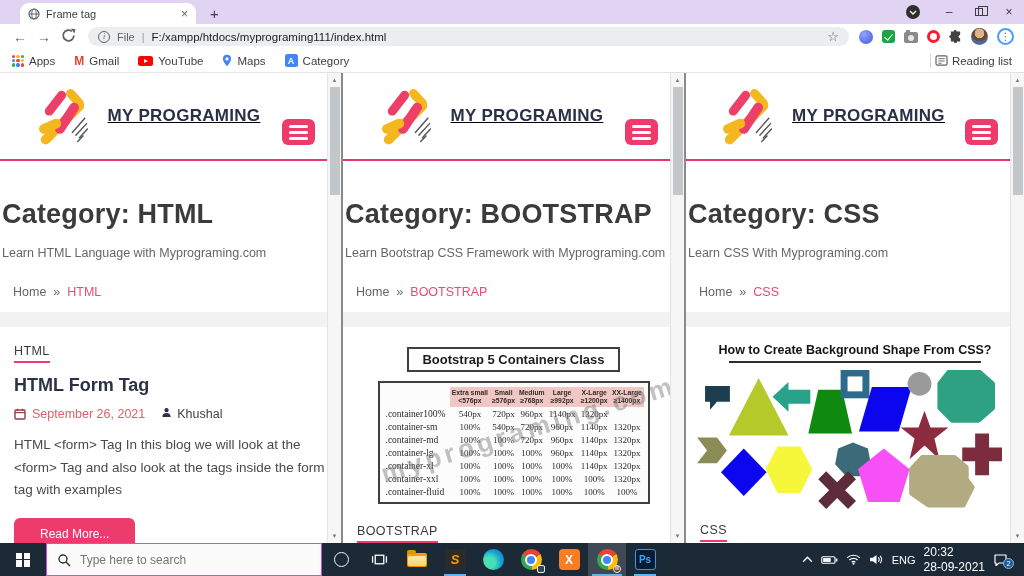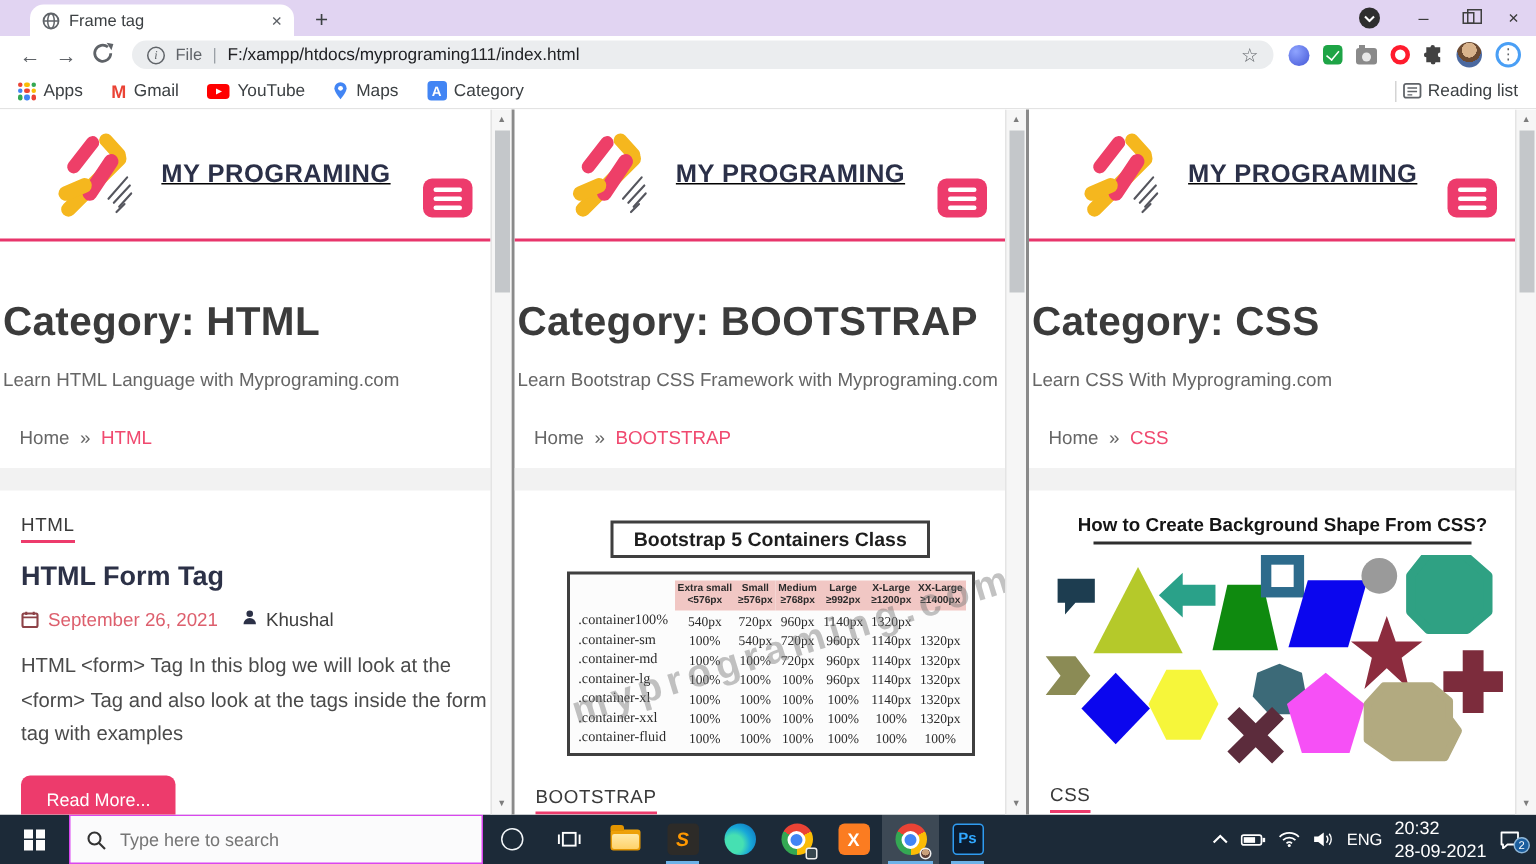--- a/index.html
+++ b/index.html
@@ -74,21 +74,21 @@
   .crumb-cur { color:#f0496f; }
   .f-band { height:15px; background:#f2f2f2; margin-top:13px; }
 
   .post { padding:14px 14px 0; }
   .tag-link { display:inline-block; font-size:12.5px; color:#3a3a3a; letter-spacing:.4px; border-bottom:2px solid #ed3b6c; padding-bottom:3px; }
   .post-title { margin-top:12px; font-size:18px; font-weight:800; color:#2c3147; }
   .post-meta { margin-top:11px; display:flex; align-items:center; gap:16px; font-size:12.5px; }
   .meta-date { color:#dd5f6d; display:flex; gap:6px; align-items:center; }
   .meta-author { color:#3f3f3f; display:flex; gap:5px; align-items:flex-start; }
   .post-excerpt { margin-top:13px; font-size:13.5px; color:#4a4a4a; line-height:1.68; max-width:318px; }
-  .readmore-btn { margin-top:16px; display:inline-block; background:#ed3b6c; color:#fff; font-size:12px; padding:9px 17px; border-radius:6px; border:none; }
+  .readmore-btn { margin-top:16px; display:inline-block; background:#ed3b6c; color:#fff; font-size:12px; padding:9px 26px; border-radius:6px; border:none; }
 
   .bs-image { width:272px; margin:20px auto 8px; position:relative;border-radius:8px; }
   .bs-title-box { width:max-content; margin:0 auto; border:2px solid #3f3f3f; padding:3px 13px; font-size:13px; font-weight:700; color:#1d1d1d; background:#fff; }
   .bs-table-box { margin-top:9px; border:2px solid #3f3f3f; background:#fcfcfc; padding:4px; }
   .bs-table-box table { width:100%; border-collapse:collapse; font-family:"Liberation Serif",serif; color:#2b2b2b; }
   .bs-table-box th { background:#f1c7c4; font-family:"Liberation Sans",sans-serif; font-size:6.8px; font-weight:700; padding:2px 1px; line-height:1.2; text-align:center; }
   .bs-table-box th span { display:block; }
   .bs-table-box th.th-empty { background:transparent; }
   .bs-table-box td { padding:1.5px 2px; text-align:center; font-size:9px; white-space:nowrap; }
   .bs-table-box td.lbl { text-align:left; font-size:9.5px; }
@@ -118,21 +118,21 @@
   .folder::after { content:""; position:absolute; left:1px; top:3px; right:1px; bottom:1px; background:linear-gradient(#ffe9a8,#ffd269); border-radius:1.5px; }
   .sublime { width:21px; height:21px; border-radius:3px; background:#2d2b28; color:#ff9800; font-weight:700; font-style:italic; font-size:13px; display:flex; align-items:center; justify-content:center; }
   .edge { width:21px; height:21px; border-radius:50%; background:radial-gradient(circle at 30% 65%,#46e0b2 0 30%,#18a8d8 55%,#0b63b8 100%); }
   .chrome { width:21px; height:21px; border-radius:50%; background:conic-gradient(from -60deg,#ea4335 0 120deg,#fbbc05 120deg 240deg,#34a853 240deg 360deg); display:flex; align-items:center; justify-content:center; }
   .chrome::after { content:""; width:8px; height:8px; border-radius:50%; background:#4285f4; border:2.4px solid #fff; }
   .mini-badge { position:absolute; right:5px; bottom:3px; width:8px; height:8px; border-radius:2px; border:1px solid #eee; z-index:2; }
   .mini-badge.dark { background:#37474f; }
   .mini-badge.person { background:radial-gradient(circle at 50% 35%,#c9a17b 0 45%,#5d4037 46%); border-radius:50%; }
   .xampp { width:21px; height:21px; border-radius:4px; background:#fb7c21; color:#fff; font-weight:800; font-size:12px; display:flex; align-items:center; justify-content:center; }
   .ps { width:21px; height:21px; border-radius:3px; background:#0b1c30; border:1.6px solid #2f9bf0; color:#31a8ff; font-weight:700; font-size:10px; display:flex; align-items:center; justify-content:center; }
-  .tray { margin-left:auto; display:flex; align-items:center; gap:8px; padding-right:10px; }
+  .tray { margin-left:auto; display:flex; align-items:center; gap:8px; padding-right:16px; }
   .tray-txt { font-size:11px; }
   .clock { text-align:left; font-size:12px; line-height:1.25; }
   .notif { position:relative; display:flex; }
   .badge { position:absolute; right:-6px; bottom:-3px; min-width:11px; height:11px; border-radius:6px; background:#1b5e9e; border:1px solid #8fb7d9; color:#fff; font-size:7.5px; display:flex; align-items:center; justify-content:center; padding:0 2px; }
 </style>
 </head>
 <body>
 
 <div class="screen">
 

